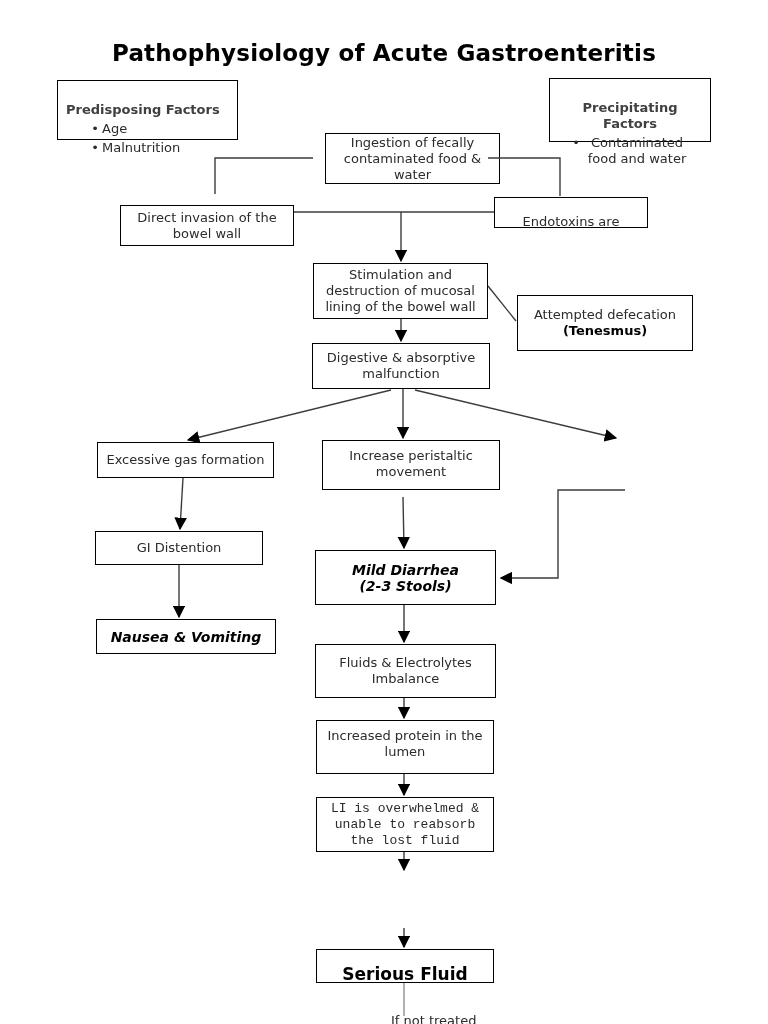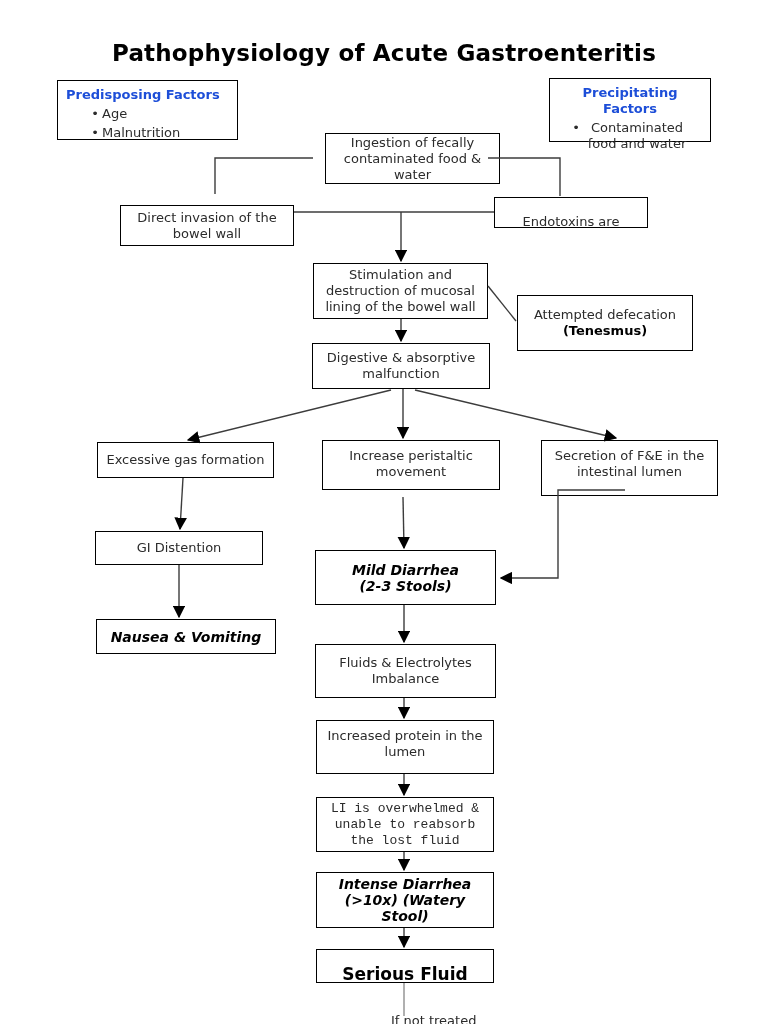--- a/index.html
+++ b/index.html
@@ -17,21 +17,21 @@
     display:flex;flex-direction:column;align-items:center;justify-content:center;
     font-size:13px;line-height:16px;color:#2b2b2b;text-align:center;z-index:2;
     padding:2px 6px;
   }
   .node.top{justify-content:flex-start;padding-top:7px;}
   .node.clip{overflow:hidden;justify-content:flex-start;padding-top:16px;}
   .node .ln{display:block;width:100%;}
   .bold-italic{font-weight:bold;font-style:italic;color:#000;}
   .bold{font-weight:bold;color:#000;}
   .factor{align-items:stretch;text-align:left;justify-content:flex-start;padding:6px 8px;}
-  .factor .ftitle{font-weight:bold;color:#1d4ed8;font-size:13px;}
+  .factor .ftitle{font-weight:bold;color:#404040;font-size:13px;margin-top:15px;}
   .factor .brow{display:flex;margin-top:3px;}
   .factor .dot{width:14px;text-align:center;flex:0 0 auto;}
   .factor .btxt{flex:0 1 auto;}
   #precipitating .ftitle{text-align:center;}
   #precipitating .brow{justify-content:center;}
   #precipitating .btxt{width:108px;text-align:center;}
   #predisposing .brow{margin-left:22px;}
   #if-not-treated{
     position:absolute;left:391px;top:1013px;font-size:13px;color:#2b2b2b;z-index:2;
     white-space:nowrap;
@@ -105,40 +105,34 @@
     <span class="ln">Attempted defecation</span>
     <span class="ln bold">(Tenesmus)</span>
   </div>
 
   <div class="node" style="left:312px;top:343px;width:178px;height:46px;">Digestive &amp; absorptive malfunction</div>
 
   <div class="node" style="left:97px;top:442px;width:177px;height:36px;">Excessive gas formation</div>
 
   <div class="node top" style="left:322px;top:440px;width:178px;height:50px;">Increase peristaltic movement</div>
 
-  <div class="node top" style="left:541px;top:440px;width:177px;height:56px;">Secretion of F&amp;E in the intestinal lumen</div>
 
   <div class="node" style="left:95px;top:531px;width:168px;height:34px;">GI Distention</div>
 
   <div class="node bold-italic" style="left:96px;top:619px;width:180px;height:35px;font-size:14px;">Nausea &amp; Vomiting</div>
 
   <div class="node bold-italic" style="left:315px;top:550px;width:181px;height:55px;font-size:14px;">
     <span class="ln">Mild Diarrhea</span>
     <span class="ln">(2-3 Stools)</span>
   </div>
 
   <div class="node" style="left:315px;top:644px;width:181px;height:54px;">Fluids &amp; Electrolytes Imbalance</div>
 
   <div class="node top" style="left:316px;top:720px;width:178px;height:54px;">Increased protein in the lumen</div>
 
   <div class="node" style="left:316px;top:797px;width:178px;height:55px;font-family:Liberation Mono, monospace;">LI is overwhelmed &amp; unable to reabsorb the lost fluid</div>
 
-  <div class="node bold-italic" style="left:316px;top:872px;width:178px;height:56px;font-size:14px;">
-    <span class="ln">Intense Diarrhea</span>
-    <span class="ln">(&gt;10x) (Watery</span>
-    <span class="ln">Stool)</span>
-  </div>
 
   <div class="node clip bold" style="left:316px;top:949px;width:178px;height:34px;font-size:17px;line-height:17px;">Serious Fluid Volume Deficit</div>
 
   <div id="if-not-treated">If not treated</div>
 
 </div>
 
 </body></html>

